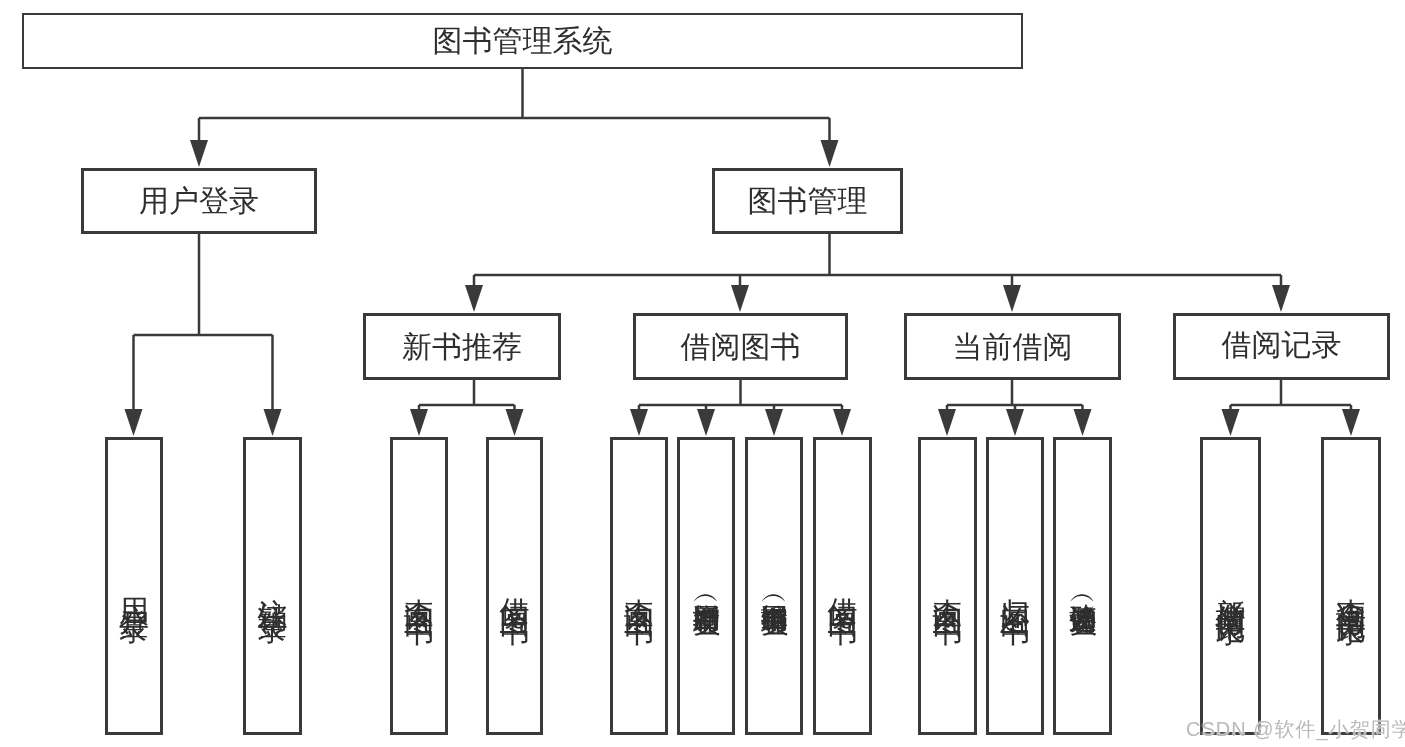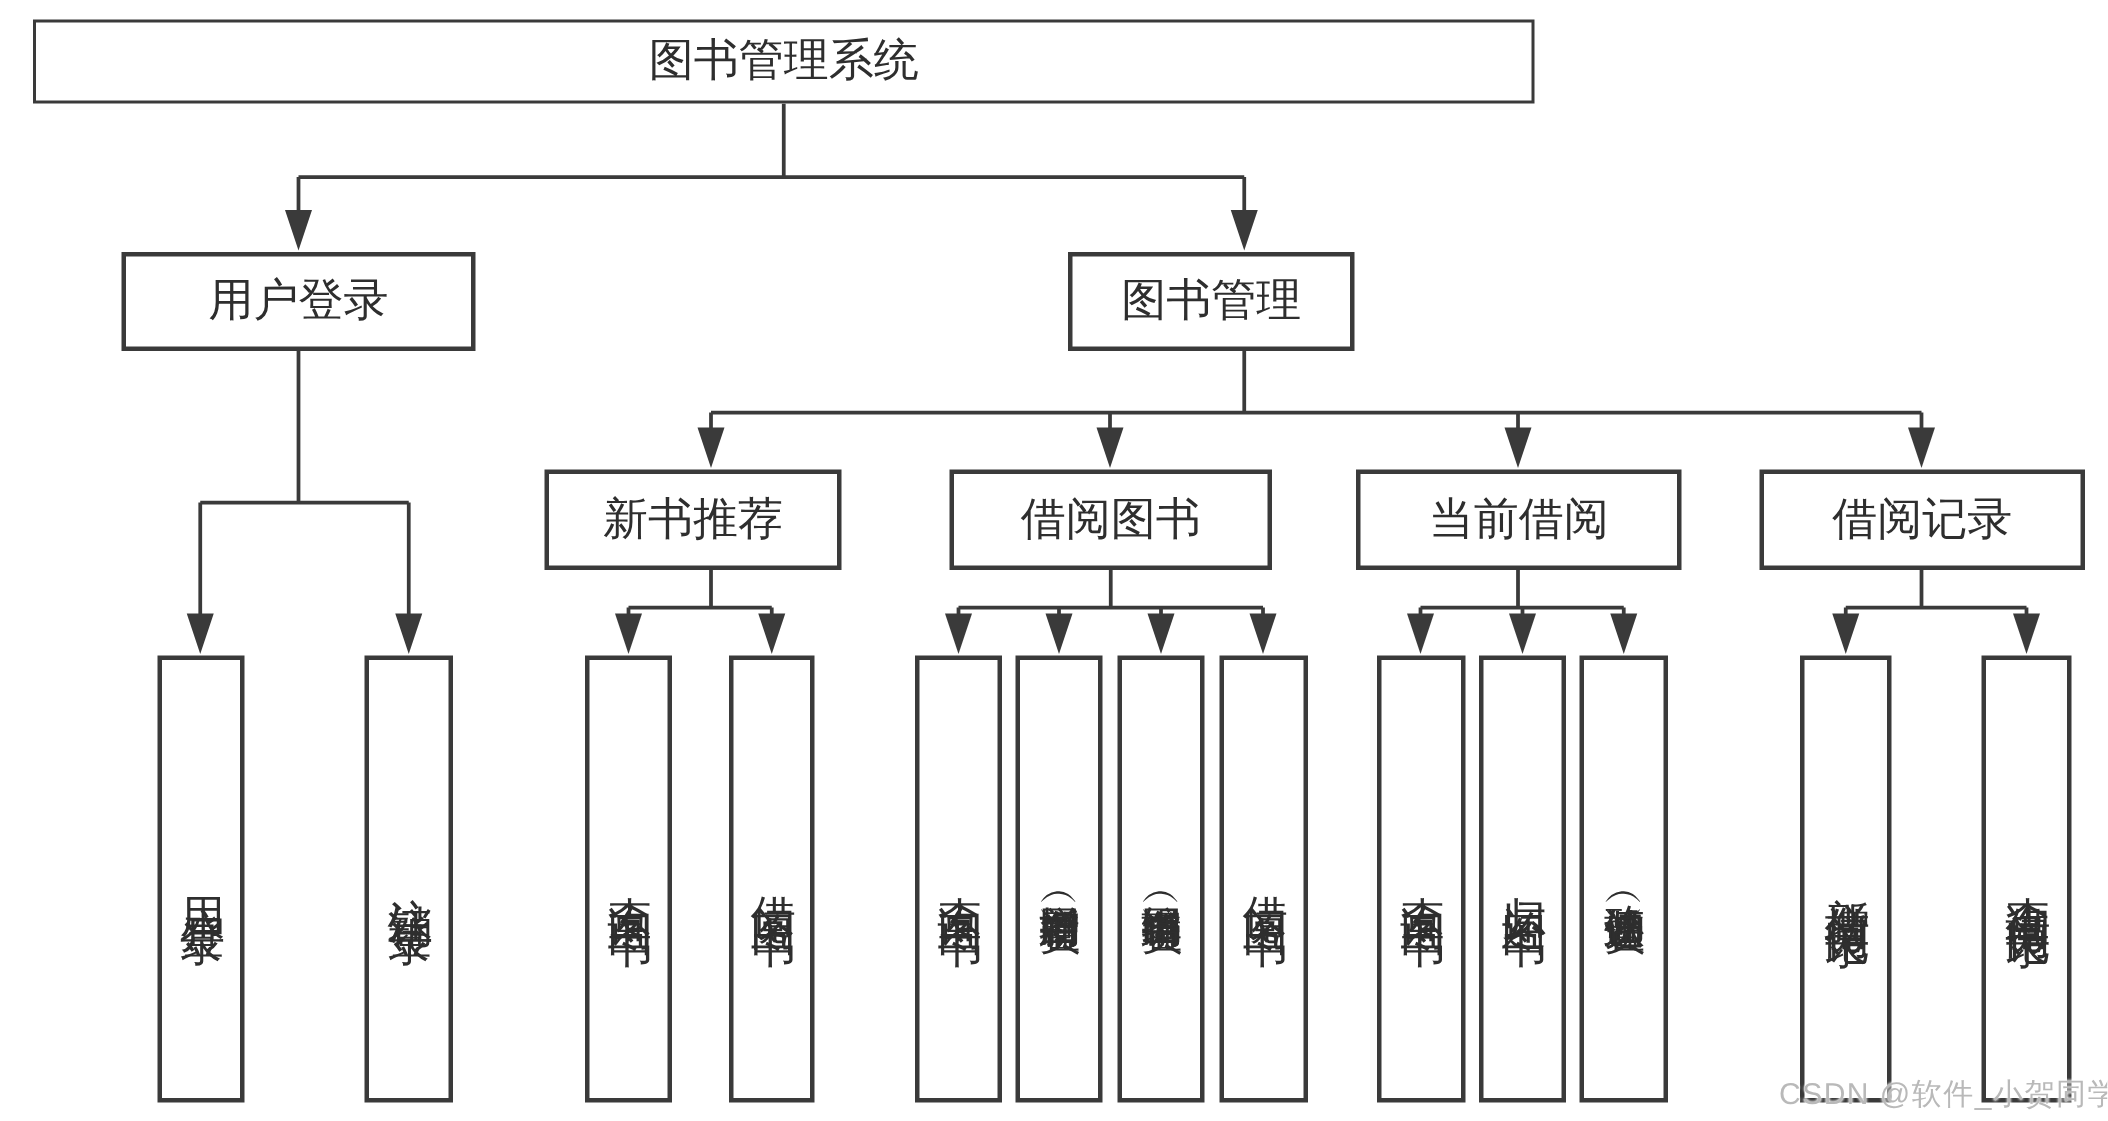--- a/index.html
+++ b/index.html
@@ -74,21 +74,21 @@
   </svg>
 
   <div class="node top" style="left:22px;top:13px;width:1001px;height:56px;">图书管理系统</div>
 
   <div class="node" style="left:81px;top:168px;width:236px;height:66px;">用户登录</div>
   <div class="node" style="left:712px;top:168px;width:191px;height:66px;">图书管理</div>
 
   <div class="node" style="left:363px;top:313px;width:198px;height:67px;">新书推荐</div>
   <div class="node" style="left:633px;top:313px;width:215px;height:67px;">借阅图书</div>
   <div class="node" style="left:904px;top:313px;width:217px;height:67px;">当前借阅</div>
-  <div class="node" style="left:1173px;top:313px;width:217px;height:67px;">借阅记录</div>
+  <div class="node" style="left:1173px;top:313px;width:217px;height:67px;font-family:Liberation Mono, monospace;">借阅记录</div>
 
   <div class="node v" style="left:105px;top:437px;width:58px;height:298px;">用户登录</div>
   <div class="node v" style="left:243px;top:437px;width:59px;height:298px;">注销登录</div>
 
   <div class="node v" style="left:390px;top:437px;width:58px;height:298px;">查询图书</div>
   <div class="node v" style="left:486px;top:437px;width:57px;height:298px;">借阅图书</div>
 
   <div class="node v" style="left:610px;top:437px;width:58px;height:298px;">查询图书</div>
   <div class="node v long" style="left:677px;top:437px;width:58px;height:298px;">新增图书（管理员）</div>
   <div class="node v long" style="left:745px;top:437px;width:58px;height:298px;">编辑图书（管理员）</div>

